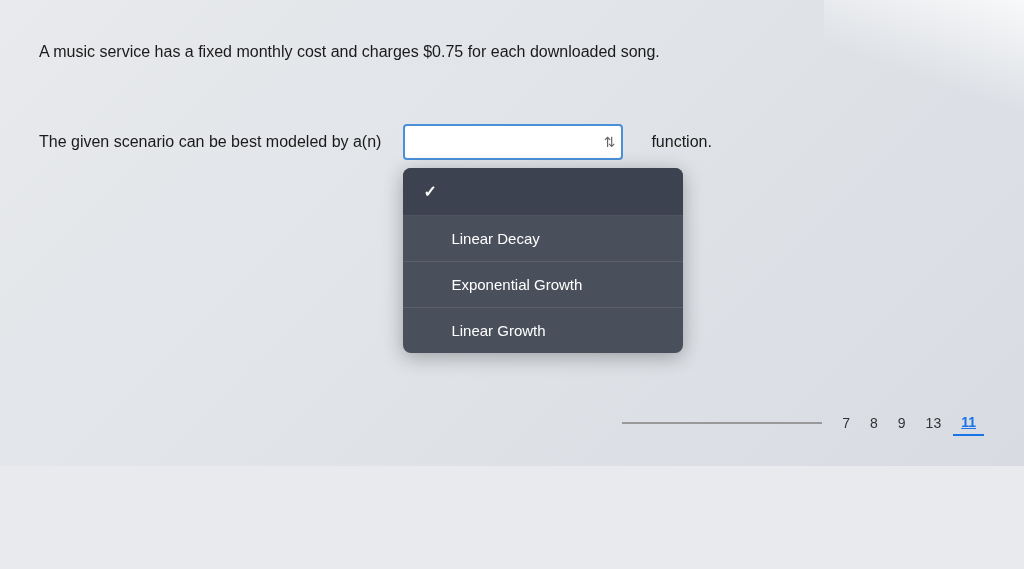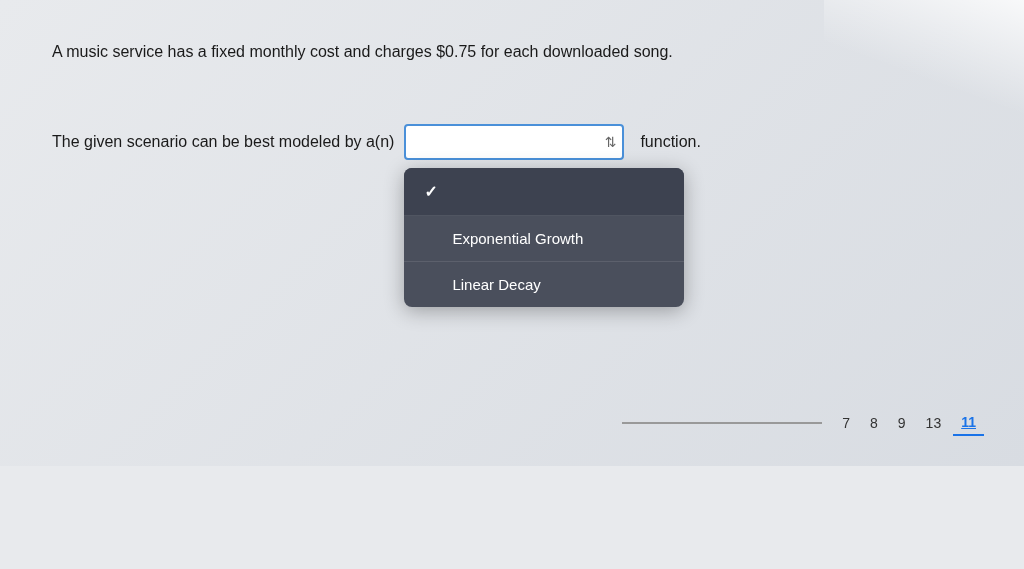--- a/index.html
+++ b/index.html
@@ -15,35 +15,35 @@
       font-family: -apple-system, BlinkMacSystemFont, 'Segoe UI', Arial, sans-serif;
       overflow: hidden;
       position: relative;
     }
 
     .page-container {
       width: 1024px;
       height: 466px;
       background: linear-gradient(135deg, #e8eaed 0%, #d8dce2 100%);
       position: relative;
-      padding: 40px 52px;
+      padding: 40px 39px;
     }
 
     .question-text {
       font-size: 16px;
       color: #1a1a1a;
       font-weight: 400;
       margin-bottom: 60px;
       line-height: 1.5;
     }
 
     .scenario-row {
       display: flex;
       align-items: center;
-      gap: 10px;
+      gap: 22px;
       font-size: 16px;
       color: #1a1a1a;
       font-weight: 400;
       margin-bottom: 20px;
       position: relative;
     }
 
     .scenario-label {
       white-space: nowrap;
     }
@@ -190,25 +190,29 @@
       </select>
       <span class="dropdown-arrow">⇅</span>
 
       <div class="dropdown-menu">
         <div class="dropdown-item selected">
           <span class="check-icon">✓</span>
           <span class="item-text"></span>
         </div>
         <div class="dropdown-item">
           <span class="check-icon"></span>
-          <span class="item-text">Exponential Growth</span>
+          <span class="item-text">Linear Decay</span>
         </div>
         <div class="dropdown-item">
           <span class="check-icon"></span>
-          <span class="item-text">Linear Decay</span>
+          <span class="item-text">Exponential Growth</span>
+        </div>
+        <div class="dropdown-item">
+          <span class="check-icon"></span>
+          <span class="item-text">Linear Growth</span>
         </div>
       </div>
     </div>
 
     <span class="function-label">function.</span>
   </div>
 
   <div class="pagination">
     <div class="pagination-line"></div>
     <span class="page-num">7</span>

